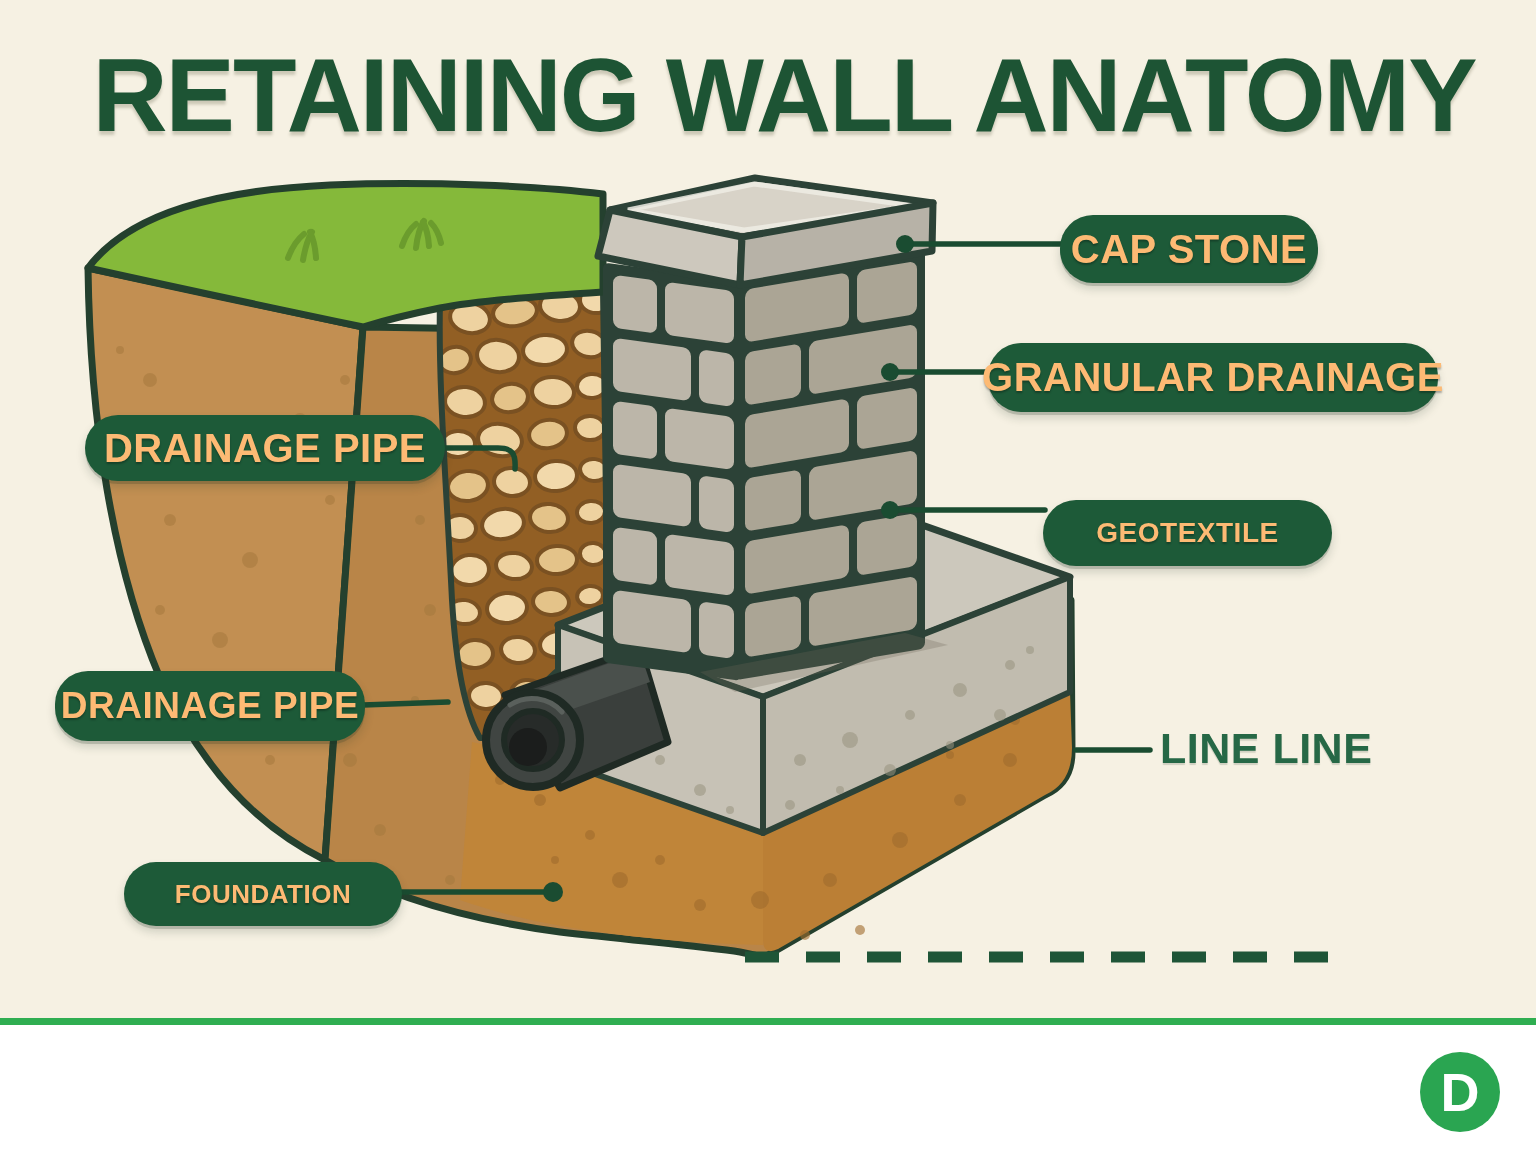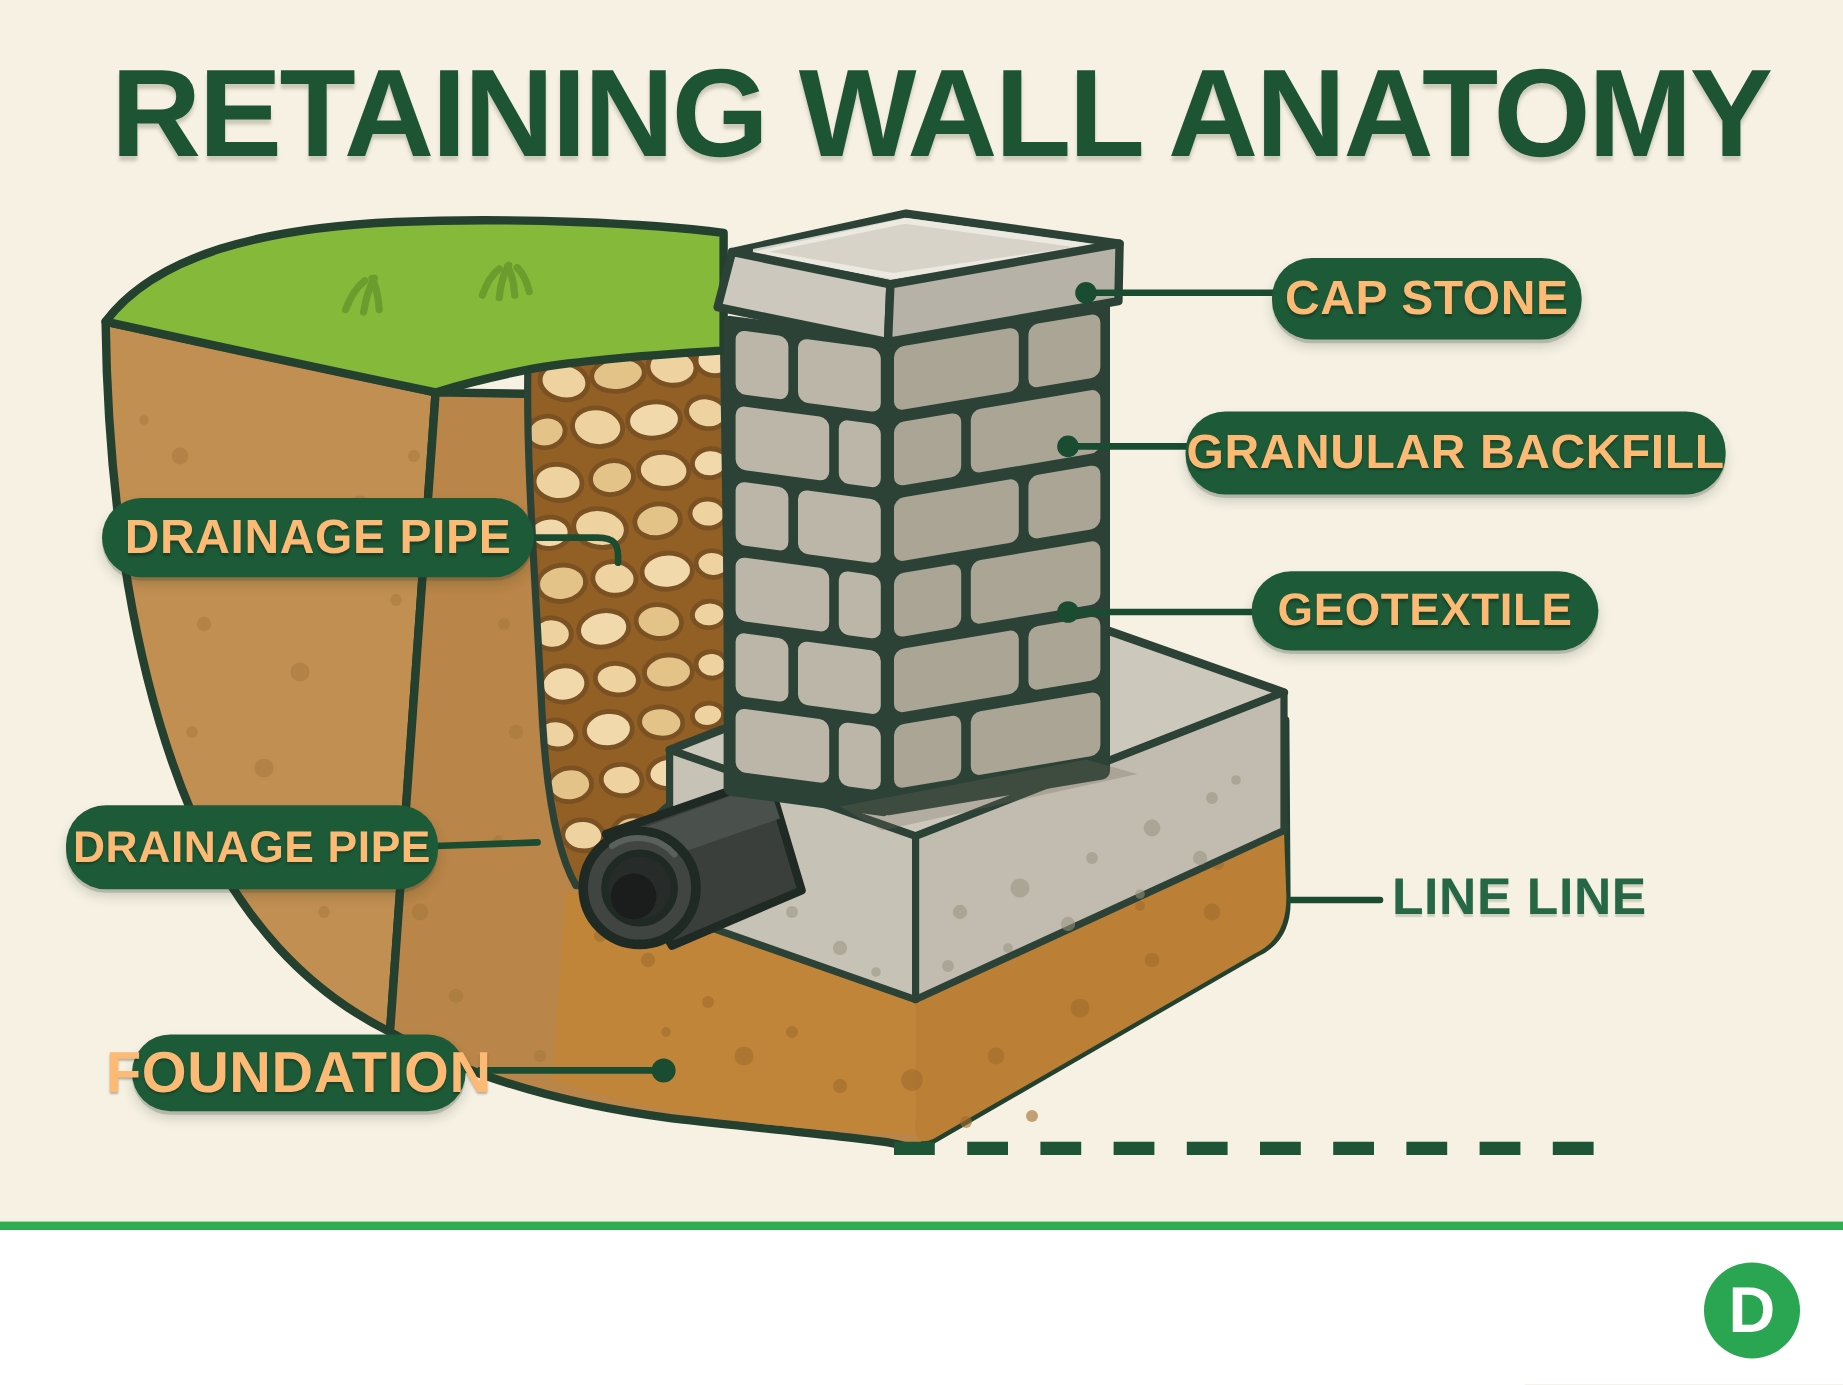--- a/index.html
+++ b/index.html
@@ -15,24 +15,24 @@
   }
   .scene{position:absolute;left:0;top:0;}
   .pill{
     position:absolute;display:flex;align-items:center;justify-content:center;
     background:#1d5a38;color:#fdba74;font-weight:700;
     border-radius:33px;box-shadow:0 3px 0 rgba(30,50,35,0.18),0 6px 10px rgba(30,50,35,0.18);
     text-shadow:0 2px 2px rgba(0,0,0,0.28);white-space:nowrap;letter-spacing:0.5px;
   }
   .pill-cap{left:1060px;top:215px;width:258px;height:68px;font-size:40px;}
   .pill-granular{left:988px;top:343px;width:450px;height:69px;font-size:40px;}
-  .pill-geotextile{left:1043px;top:476px;width:289px;height:66px;font-size:38px;}
+  .pill-geotextile{left:1043px;top:500px;width:289px;height:66px;font-size:28px;}
   .pill-drainage-upper{left:85px;top:415px;width:360px;height:66px;font-size:40px;}
   .pill-drainage-lower{left:55px;top:671px;width:310px;height:70px;font-size:37px;}
-  .pill-foundation{left:110px;top:862px;width:278px;height:64px;font-size:48px;}
+  .pill-foundation{left:124px;top:862px;width:278px;height:64px;font-size:26px;}
   .frost-label{
     position:absolute;left:1160px;top:724px;font-size:43px;font-weight:700;
     color:#266846;letter-spacing:0.5px;text-shadow:0 2px 1px rgba(60,80,60,0.2);white-space:nowrap;
   }
   .footer-bar{position:absolute;left:0;top:1018px;width:1536px;height:7px;background:#2fae51;}
   .footer{position:absolute;left:0;top:1025px;width:1536px;height:129px;background:#ffffff;}
   .logo{
     position:absolute;left:1420px;top:1052px;width:80px;height:80px;border-radius:50%;
     background:#2aa551;display:flex;align-items:center;justify-content:center;
   }
@@ -272,21 +272,21 @@
         <circle cx="553" cy="892" r="10" stroke="none"></circle>
       <line x1="1076" y1="750" x2="1150" y2="750"></line>
     </g>
 
     <line x1="745" y1="957" x2="1348" y2="957" stroke="#1e5537" stroke-width="11" stroke-dasharray="34 27"></line>
   </svg>
 
   <div class="title">RETAINING WALL ANATOMY</div>
 
   <div class="pill pill-cap">CAP STONE</div>
-  <div class="pill pill-granular">GRANULAR BACKFILL</div>
+  <div class="pill pill-granular">GRANULAR DRAINAGE</div>
   <div class="pill pill-geotextile">GEOTEXTILE</div>
   <div class="pill pill-drainage-upper">DRAINAGE PIPE</div>
   <div class="pill pill-drainage-lower">DRAINAGE PIPE</div>
   <div class="pill pill-foundation">FOUNDATION</div>
   <div class="frost-label">LINE LINE</div>
 
   <div class="footer-bar"></div>
   <div class="footer">
     
   </div>

